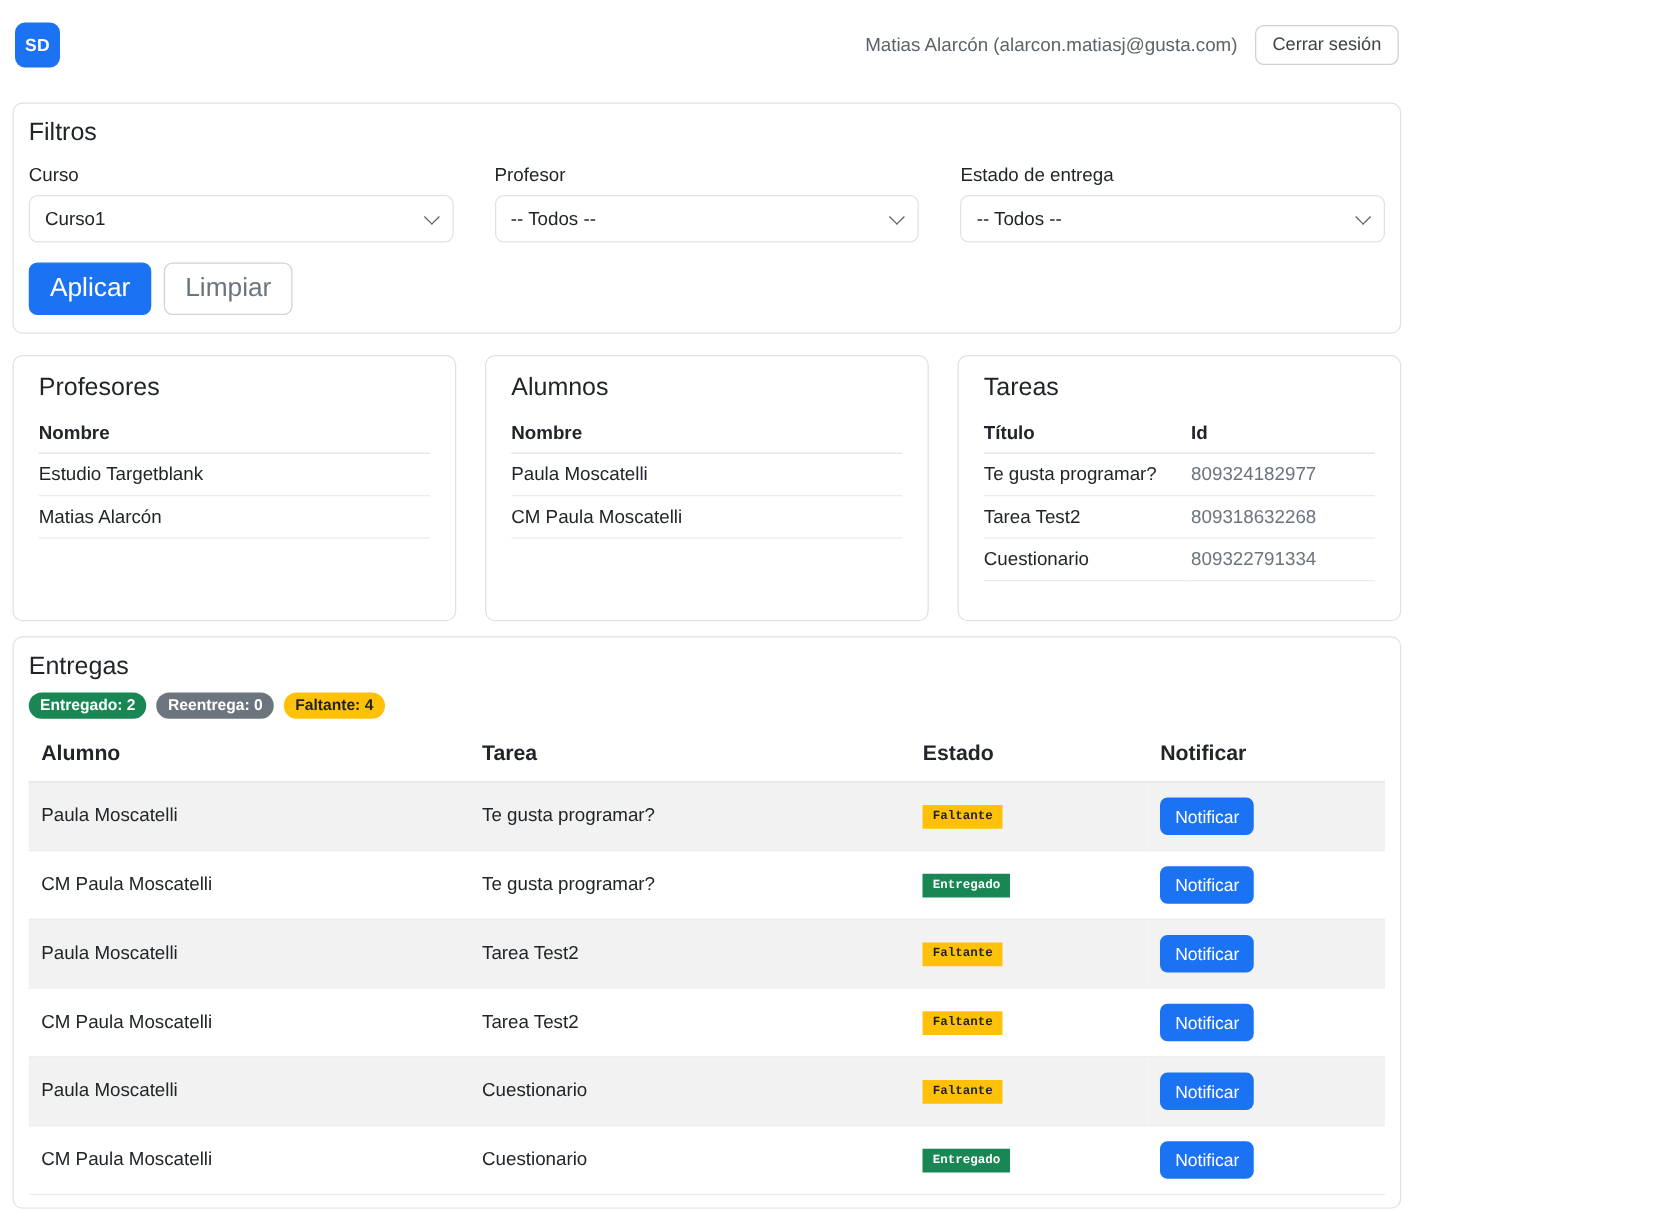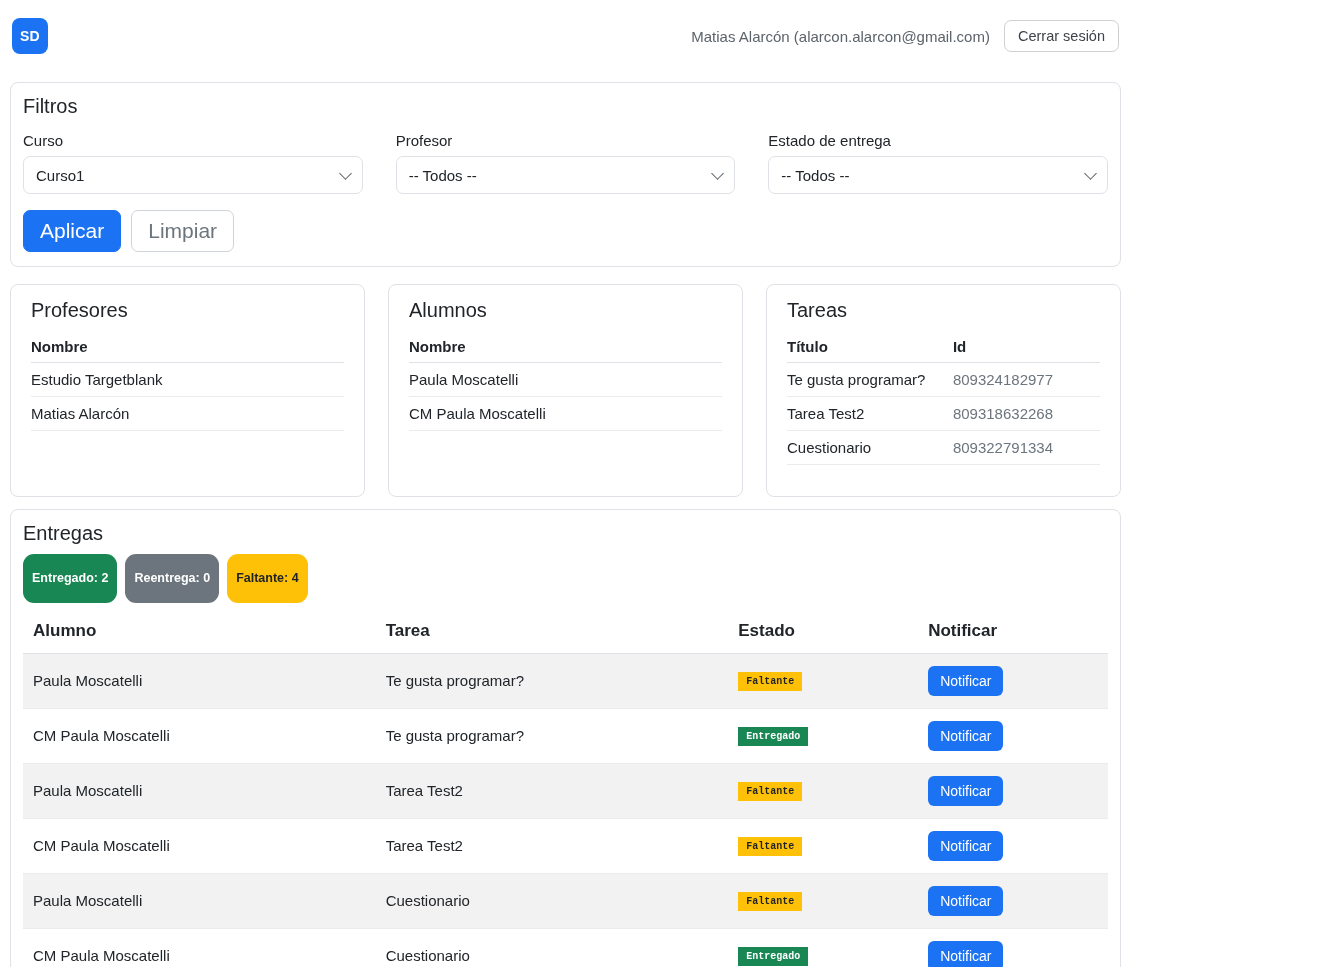--- a/index.html
+++ b/index.html
@@ -97,21 +97,21 @@
   }
   .mini-table td.muted { color: #6c757d; }
   .col-id { width: 47%; }
 
   
   .entregas { margin: 12px 10px 0 10px; padding: 12px 12px 10px 12px; }
   .entregas .card-title { margin-bottom: 9px; }
   .badges { display: flex; gap: 8px; margin-bottom: 18px; }
   .badge {
     display: inline-block; font-size: 12.5px; font-weight: bold;
-    border-radius: 11px; padding: 18px 9px; line-height: 1;
+    border-radius: 11px; padding: 4px 9px; line-height: 1;
   }
   .badge-green { background: #198754; color: #fff; }
   .badge-gray { background: #6c757d; color: #fff; }
   .badge-amber { background: #ffc107; color: #1f2326; }
 
   .data-table { width: 100%; border-collapse: collapse; }
   .data-table th {
     text-align: left; font-size: 17px; font-weight: bold; color: #212529;
     padding: 0 10px 12px 10px; border-bottom: 1px solid #dee2e6;
   }
@@ -140,21 +140,21 @@
 </head>
 <body>
 
 <div class="page">
 
   <div class="header">
     <div class="brand">
       <div class="logo">SD</div>
     </div>
     <div class="user-area">
-      <div class="user-name">Matias Alarcón (alarcon.alarcon@gmail.com)</div>
+      <div class="user-name">Matias Alarcón (alarcon.matiasj@gusta.com)</div>
       <button class="btn-logout">Cerrar sesión</button>
     </div>
   </div>
 
   <div class="card filters">
     <h2 class="card-title">Filtros</h2>
     <div class="filter-grid">
 
       <div>
         <div class="field-label">Curso</div>

